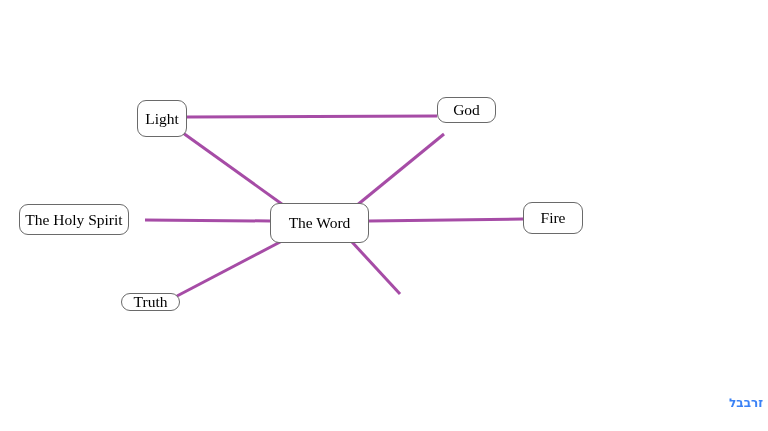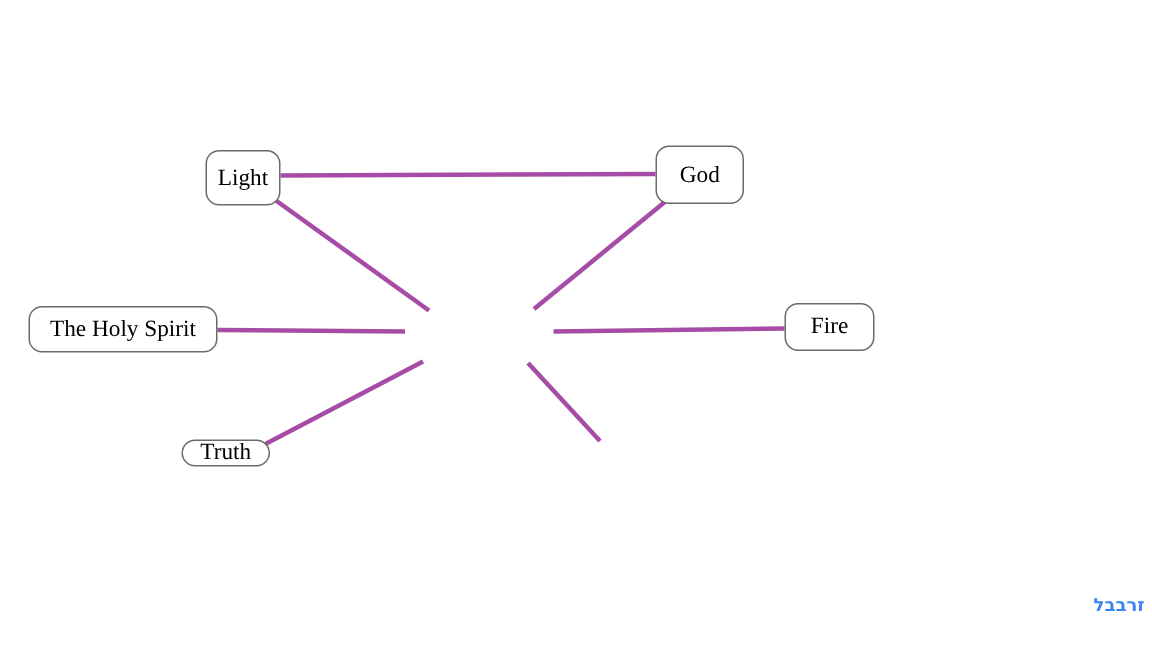--- a/index.html
+++ b/index.html
@@ -72,27 +72,30 @@
   <svg class="edges-layer" viewBox="0 0 768 431" xmlns="http://www.w3.org/2000/svg">
       <line x1="187" y1="117" x2="437" y2="116" stroke="#A64CA6" stroke-width="3" stroke-linecap="butt"></line>
       <line x1="183" y1="133" x2="286" y2="207" stroke="#A64CA6" stroke-width="3" stroke-linecap="butt"></line>
       <line x1="444" y1="134" x2="356" y2="206" stroke="#A64CA6" stroke-width="3" stroke-linecap="butt"></line>
       <line x1="145" y1="220" x2="270" y2="221" stroke="#A64CA6" stroke-width="3" stroke-linecap="butt"></line>
       <line x1="369" y1="221" x2="523" y2="219" stroke="#A64CA6" stroke-width="3" stroke-linecap="butt"></line>
       <line x1="282" y1="241" x2="177" y2="296" stroke="#A64CA6" stroke-width="3" stroke-linecap="butt"></line>
       <line x1="352" y1="242" x2="400" y2="294" stroke="#A64CA6" stroke-width="3" stroke-linecap="butt"></line>
     </svg>
   <div class="nodes-layer">
+      <div class="node" style="left: 270px; top: 203px; width: 99px; height: 40px;">
+        <span>The Word</span>
+      </div>
       <div class="node" style="left: 137px; top: 100px; width: 50px; height: 37px;">
         <span>Light</span>
       </div>
-      <div class="node" style="left: 437px; top: 97px; width: 59px; height: 39px;">
+      <div class="node" style="left: 437px; top: 97px; width: 59px; height: 26px;">
         <span>God</span>
       </div>
-      <div class="node" style="left: 19px; top: 204px; width: 126px; height: 31px; text-align: center;">
+      <div class="node" style="left: 19px; top: 204px; width: 110px; height: 31px; text-align: center;">
         <span>The Holy Spirit</span>
       </div>
       <div class="node" style="left: 523px; top: 202px; width: 60px; height: 32px;">
         <span>Fire</span>
       </div>
       <div class="node" style="left: 121px; top: 293px; width: 59px; height: 18px;">
         <span>Truth</span>
       </div>
     </div>
   <div class="watermark">זרבבל</div>

